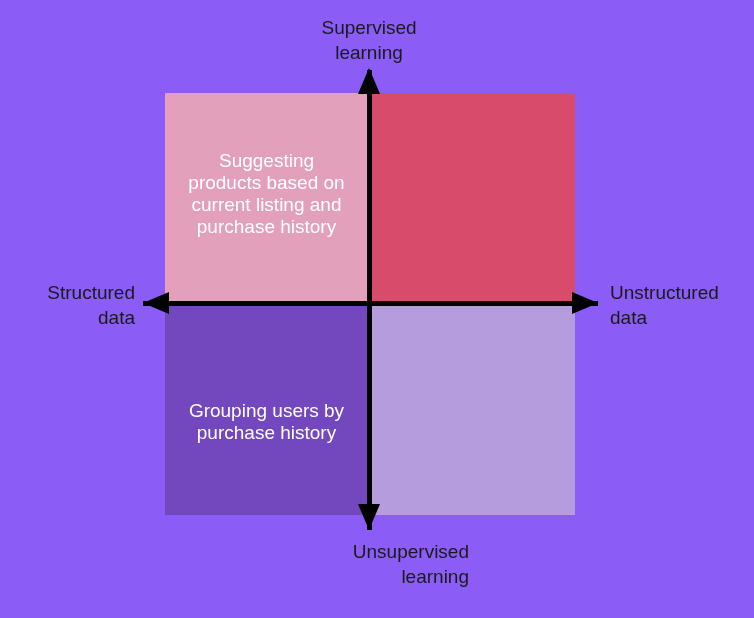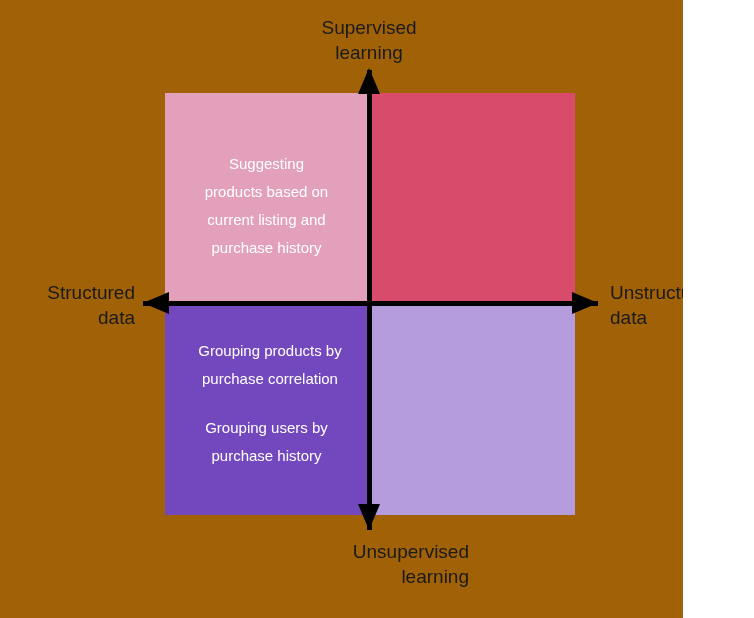--- a/index.html
+++ b/index.html
@@ -5,23 +5,23 @@
   html, body {
     margin: 0;
     padding: 0;
     background: #ffffff;
   }
   body {
     font-family: "Liberation Sans", sans-serif;
   }
   #canvas {
     position: relative;
-    width: 683px;
+    width: 754px;
     height: 618px;
-    background: #a16207;
+    background: #8b5cf6;
     overflow: hidden;
   }
 
   
   .matrix {
     position: absolute;
     left: 165px;
     top: 93px;
     width: 410px;
     height: 422px;
@@ -114,38 +114,38 @@
     left: 610px;
     top: 280px;
     width: 150px;
     text-align: left;
   }
 
   
   .qtext {
     position: absolute;
     color: #ffffff;
-    font-size: 15px;
-    line-height: 28px;
+    font-size: 19px;
+    line-height: 22px;
     text-align: center;
     white-space: pre-line;
   }
   .qtext-tl {
     left: 179px;
     top: 150px;
     width: 175px;
   }
   .qtext-bl-1 {
     left: 179px;
     top: 337px;
     width: 182px;
   }
   .qtext-bl-2 {
     left: 179px;
-    top: 414px;
+    top: 400px;
     width: 175px;
   }
 </style>
 </head>
 <body>
 
 <div id="canvas">
 
   <div class="matrix">
     <div class="quad" style="background: rgb(226, 160, 187);"></div>
@@ -167,18 +167,16 @@
 learning</div>
   <div class="axis-label label-left">Structured
 data</div>
   <div class="axis-label label-right">Unstructured
 data</div>
 
   <div class="qtext qtext-tl">Suggesting
 products based on
 current listing and
 purchase history</div>
-  <div class="qtext qtext-bl-1">Grouping products by
-purchase correlation</div>
   <div class="qtext qtext-bl-2">Grouping users by
 purchase history</div>
 
 </div>
 
 </body></html>

